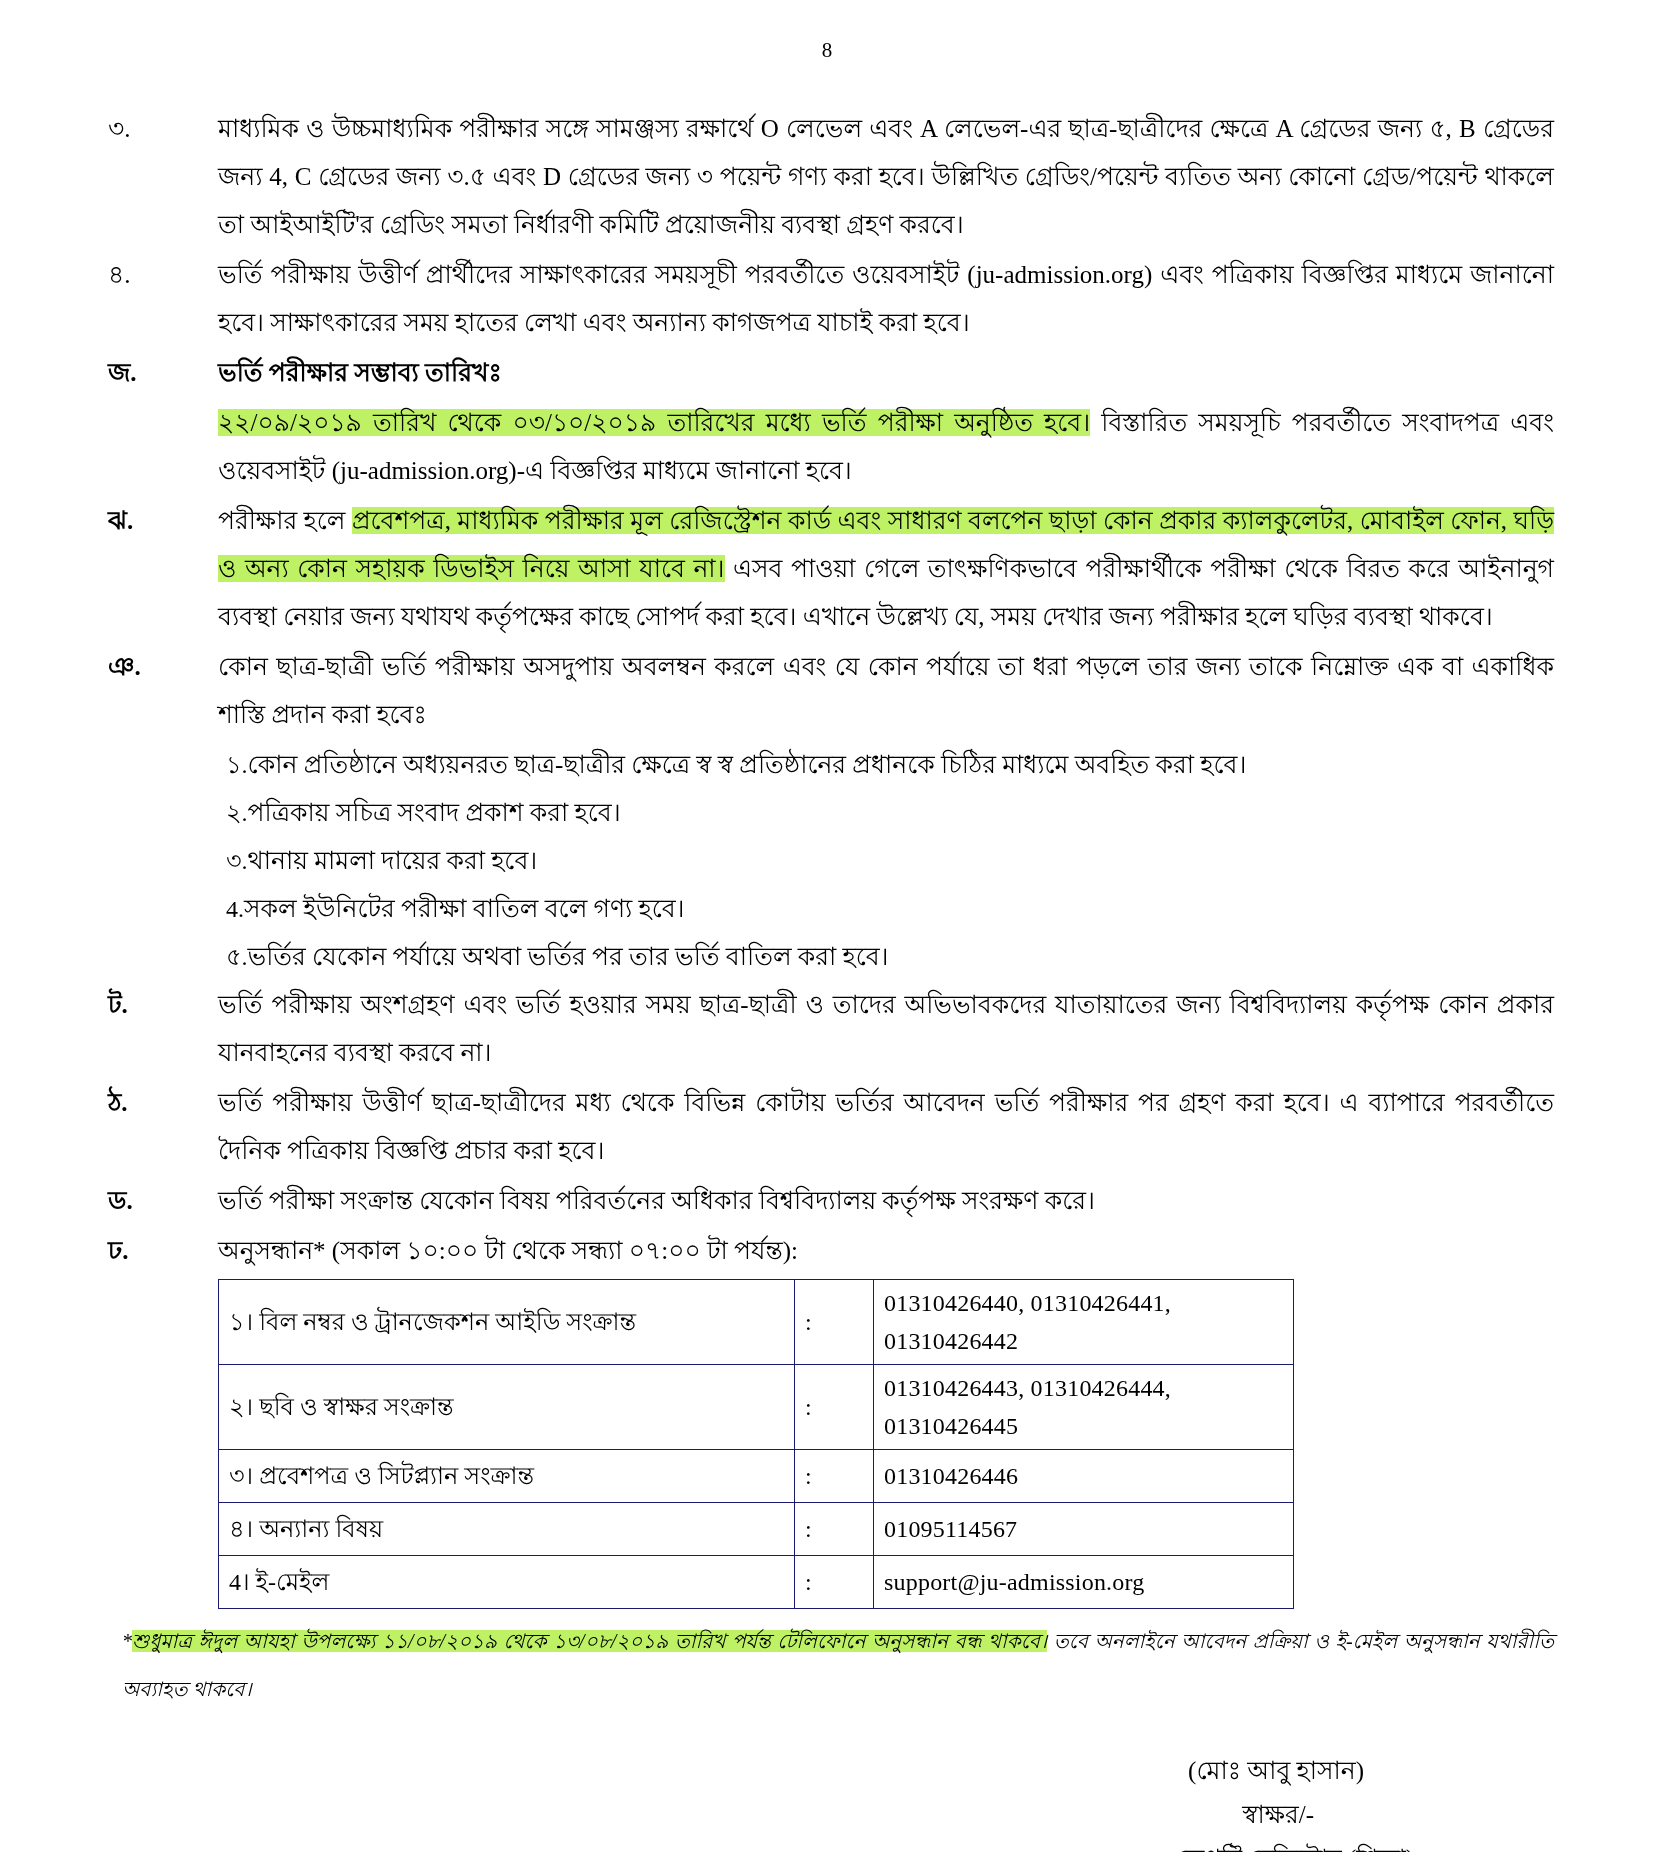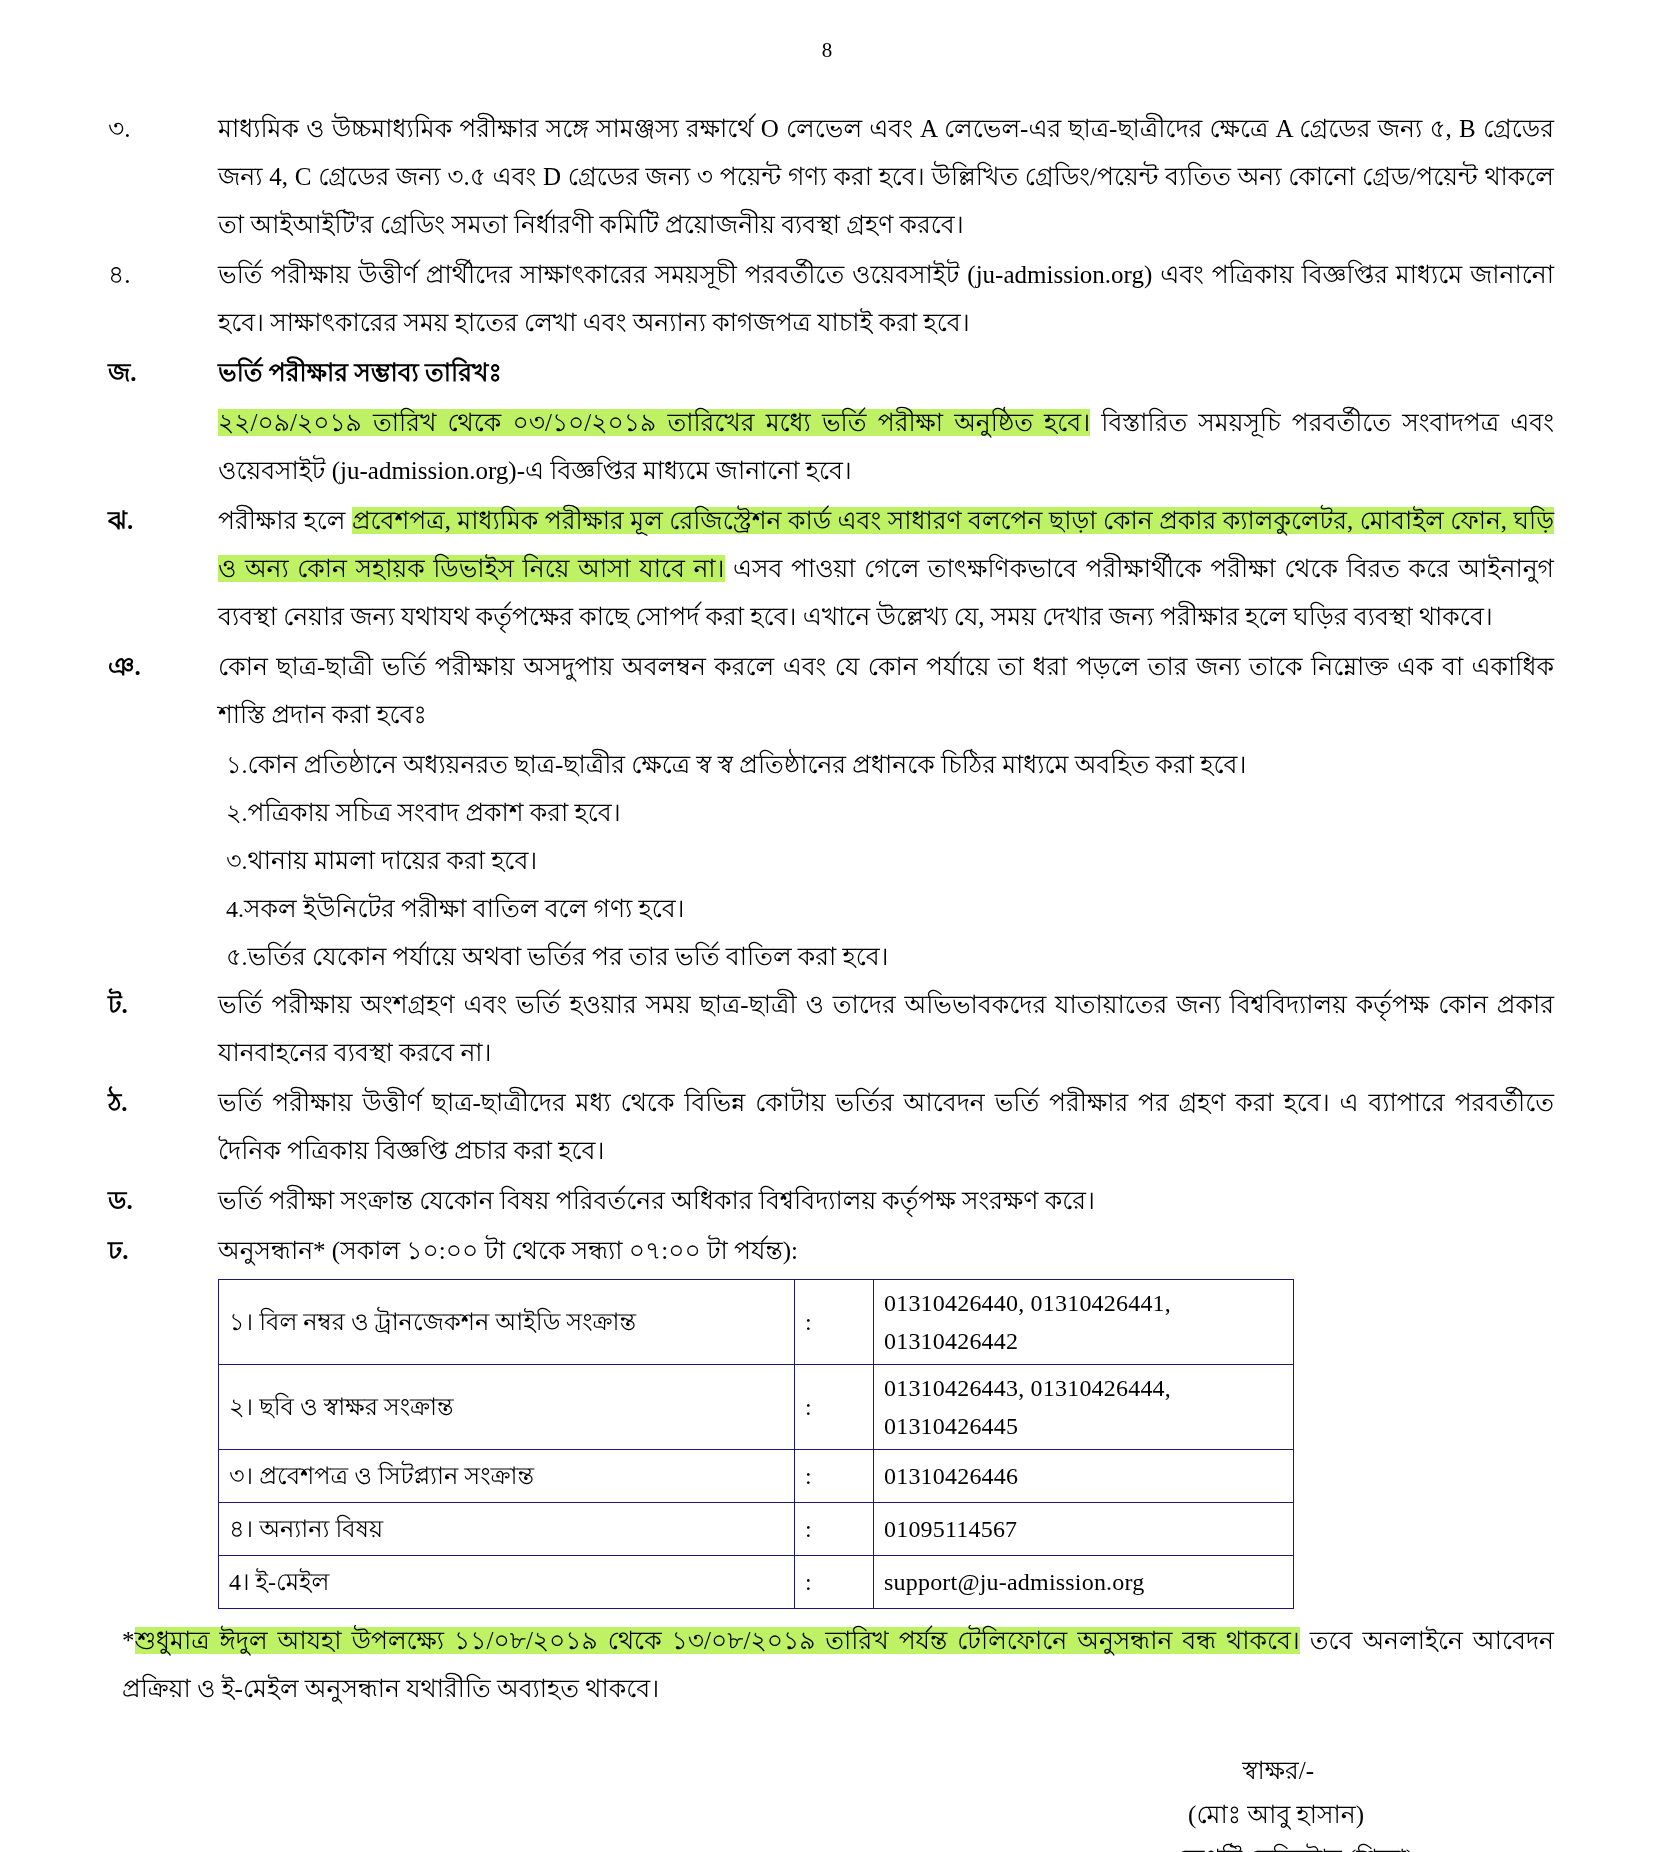--- a/index.html
+++ b/index.html
@@ -106,24 +106,25 @@
   td.c-colon { width: 58px; text-align: left; }
   td.c-value {
     font-size: 28px;
     font-family: "Liberation Serif", serif;
     letter-spacing: 0.2px;
   }
 
   
   .footnote {
     margin-top: 8px;
-    font-size: 25px;
+    font-size: 20px;
     line-height: 48px;
     text-align: justify;
     padding-left: 22px;
+    font-style: italic;
   }
 
   
   .signature {
     margin-top: 36px;
     text-align: right;
     padding-right: 110px;
     font-size: 25px;
     line-height: 44px;
   }
@@ -240,19 +241,19 @@
           <td class="c-colon">:</td>
           <td class="c-value">support@ju-admission.org</td>
         </tr>
       </tbody>
     </table>
   </div>
 
   <div class="footnote"><span>*</span><span class="hl">শুধুমাত্র ঈদুল আযহা উপলক্ষ্যে ১১/০৮/২০১৯ থেকে ১৩/০৮/২০১৯ তারিখ  পর্যন্ত টেলিফোনে অনুসন্ধান বন্ধ থাকবে।</span><span> তবে অনলাইনে আবেদন প্রক্রিয়া ও ই-মেইল অনুসন্ধান যথারীতি অব্যাহত থাকবে।</span></div>
 
   <div class="signature">
+    <span class="sig-line l2">(মোঃ আবু হাসান)</span>
     <span class="sig-line l1">স্বাক্ষর/-</span>
-    <span class="sig-line l2">(মোঃ আবু হাসান)</span>
     <span class="sig-line l3">ডেপুটি রেজিস্ট্রার (শিক্ষা)</span>
     <span class="sig-line l4">এবং সচিব, বিশ্ববিদ্যালয় ভর্তি কমিটি</span>
   </div>
 
 </div>
 
 </body></html>

